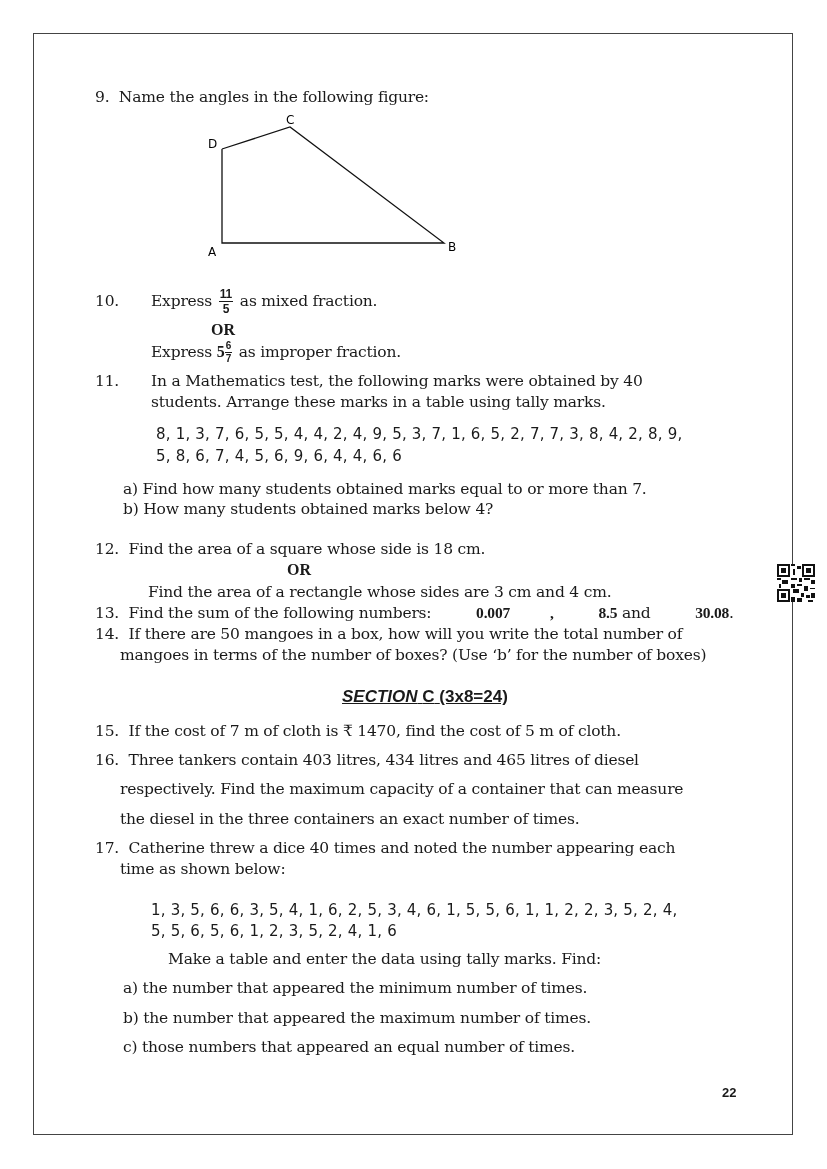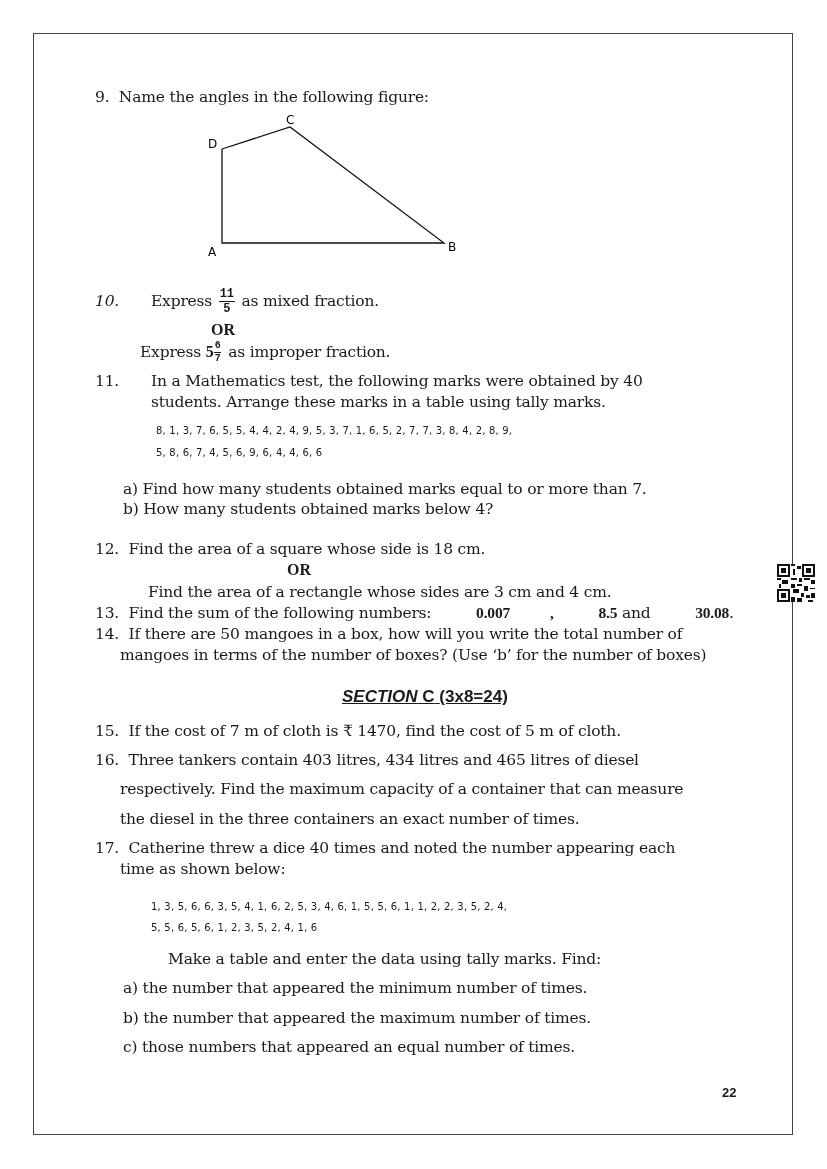--- a/index.html
+++ b/index.html
@@ -2,30 +2,30 @@
 <html><head>
 <meta charset="utf-8">
 <style>
   html, body { margin: 0; padding: 0; background: #ffffff; }
   body { width: 827px; height: 1169px; position: relative; overflow: hidden;
          font-family: "DejaVu Serif", "Liberation Serif", serif; color: #1a1a1a; }
   .frame { position: absolute; left: 33px; top: 33px; width: 760px; height: 1102px;
            border: 1.5px solid #444; box-sizing: border-box; }
   .line { position: absolute; font-size: 15.5px; white-space: nowrap; letter-spacing: -0.2px; }
   .frac { display: inline-flex; flex-direction: column; align-items: center; vertical-align: middle;
-          font-family: Liberation Mono, monospace; font-weight: bold; line-height: 1; margin: 0 2px; }
+          font-family: Liberation Sans, sans-serif; font-weight: bold; line-height: 1; margin: 0 2px; }
   .frac .n { font-size: 12px; border-bottom: 1px solid #1a1a1a; padding: 0 1px 1px; }
   .frac .d { font-size: 12px; padding-top: 1px; }
   .frac.small .n, .frac.small .d { font-size: 10px; }
   .whole { font-family: "Liberation Serif", serif; font-weight: bold; font-size: 16px; }
   .or { position: absolute; font-family: "Liberation Serif", serif; font-weight: bold; font-size: 16px; }
   .section-title { position: absolute; left: 342px; top: 687px; font-family: "Liberation Sans", sans-serif;
                    font-weight: bold; font-size: 17px; text-decoration: underline; }
   .section-title .it { font-style: italic; }
-  .data-line { font-family: "DejaVu Sans", sans-serif; font-size: 10px; letter-spacing: 0.2px; }
+  .data-line { font-family: "DejaVu Sans", sans-serif; font-size: 15px; letter-spacing: 0.2px; }
   .page-num { position: absolute; left: 722px; top: 1085px; font-family: "Liberation Sans", sans-serif;
               font-weight: bold; font-size: 13px; }
   .qr { position: absolute; left: 777px; top: 563px; width: 38px; height: 40px; }
   .bnum { font-family: "Liberation Serif", serif; font-weight: bold; margin-left: 40px; }
 </style>
 </head>
 <body>
 
 <div class="frame"></div>
 
@@ -36,29 +36,29 @@
 
 <svg style="position:absolute; left:200px; top:110px;" width="270" height="150" viewBox="0 0 270 150">
   <polyline points="22,39 90,17 244,133 22,133 22,39" fill="none" stroke="#111" stroke-width="1.3"></polyline>
   <text x="86" y="14" font-family="DejaVu Sans, sans-serif" font-size="12">C</text>
   <text x="8" y="38" font-family="DejaVu Sans, sans-serif" font-size="12">D</text>
   <text x="8" y="146" font-family="DejaVu Sans, sans-serif" font-size="12">A</text>
   <text x="248" y="141" font-family="DejaVu Sans, sans-serif" font-size="12">B</text>
 </svg>
 
 <div class="line" style="left:95px; top:288px;">
-  <span style="display:inline-block; width:56px;font-style:italic;">10.</span><span>Express</span>
+  <span style="display:inline-block; width:56px;">10.</span><span>Express</span>
   <span class="frac">
     <span class="n">11</span>
     <span class="d">5</span>
   </span>
   <span>as mixed fraction.</span>
 </div>
 <div class="or" style="left:211px; top:321px;">OR</div>
-<div class="line" style="left:140px; top:341px;">
+<div class="line" style="left:151px; top:341px;">
   <span>Express</span>
   <span class="whole">5</span><span class="frac small" style="margin-left:0;">
     <span class="n">6</span>
     <span class="d">7</span>
   </span>
   <span>as improper fraction.</span>
 </div>
 
 <div class="line" style="left:95px; top:372px;">
   <span style="display:inline-block; width:56px;">11.</span><span>In a Mathematics test, the following marks were obtained by 40</span>

